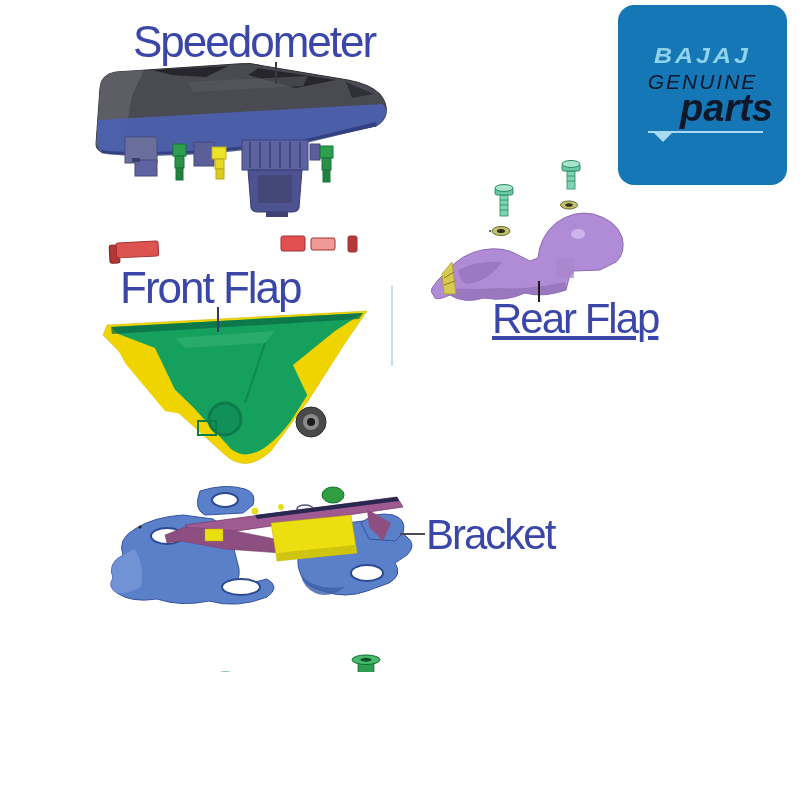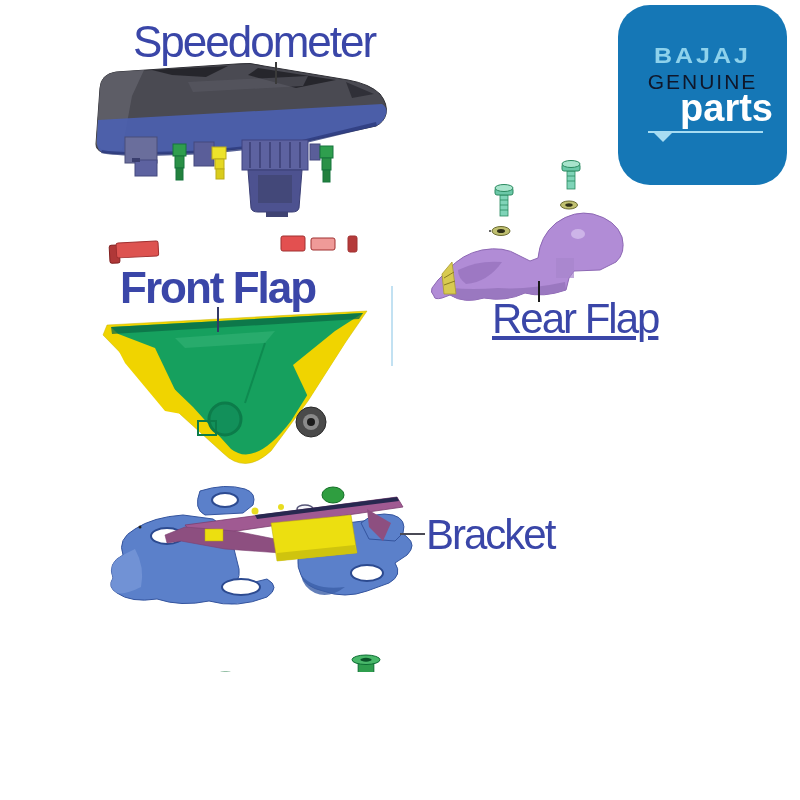--- a/index.html
+++ b/index.html
@@ -4,25 +4,25 @@
 <style>
   html,body{margin:0;padding:0;background:#fff;}
   .canvas{position:relative;width:800px;height:672px;background:#ffffff;overflow:hidden;
           font-family:"Liberation Sans",sans-serif;}
   .abs{position:absolute;}
   .diagram-label{position:absolute;font-family:"Liberation Sans",sans-serif;font-size:44px;
                  letter-spacing:-2px;color:#3a46a8;white-space:nowrap;line-height:1;}
   .leader{position:absolute;background:#3a3a3a;}
   
   .logo{position:absolute;left:618px;top:5px;width:169px;height:180px;background:#1577b6;
-        border-radius:32px;text-align:center;}
+        border-radius:16px;text-align:center;font-style:italic;}
   .logo-brand{margin-top:36px;font-size:25px;font-weight:bold;color:#8ed2ec;letter-spacing:3px;
               transform:scaleY(0.9);}
   .logo-genuine{font-size:21px;color:#0f172a;letter-spacing:2px;text-align:center;}
-  .logo-parts{font-size:38px;font-weight:bold;color:#ffffff;margin-top:-5px;line-height:1;margin-left:48px;}
+  .logo-parts{font-size:38px;font-weight:bold;color:#0f172a;margin-top:-5px;line-height:1;margin-left:48px;}
   .logo-rule{position:absolute;left:30px;right:24px;top:126px;height:2px;background:#a6dcf2;}
   .logo-chevron{position:absolute;left:36px;top:128px;width:0;height:0;
                 border-left:9px solid transparent;border-right:9px solid transparent;
                 border-top:9px solid #a6dcf2;}
   
   .watermark{position:absolute;left:306px;top:368px;display:flex;align-items:baseline;
              opacity:0.85;white-space:nowrap;z-index:5;}
   .wm-num{font-size:36px;color:#a9c6e6;}
   .wm-rpm{font-size:46px;font-weight:bold;color:#9b9b9b;letter-spacing:1px;}
   .wm-com{font-size:26px;color:#a9c6e6;}
@@ -230,21 +230,21 @@
     </svg>
 
   <div class="faint-line"></div>
 
   <div class="leader" style="left:275px;top:62px;width:2px;height:22px;"></div>
   <div class="leader" style="left:217px;top:307px;width:2px;height:25px;background:#333a66;"></div>
   <div class="leader" style="left:538px;top:281px;width:2px;height:21px;background:#1a1a1a;"></div>
   <div class="leader" style="left:400px;top:533px;width:25px;height:2px;background:#4a4a55;"></div>
 
   <div class="diagram-label" style="left:133px;top:20px;">Speedometer</div>
-  <div class="diagram-label" style="left:120px;top:266px;font-weight:bold;">Front Flap</div>
+  <div class="diagram-label" style="left:120px;top:266px;">Front Flap</div>
   <div class="diagram-label" style="left:492px;top:298px;font-size:42px;text-decoration:underline;">Rear Flap</div>
   <div class="diagram-label" style="left:426px;top:514px;font-size:42px;">Bracket</div>
 
 
   <div class="logo">
     <div class="logo-brand">BAJAJ</div>
     <div class="logo-genuine">GENUINE</div>
     <div class="logo-parts">parts</div>
     <div class="logo-rule"></div>
     <div class="logo-chevron"></div>

